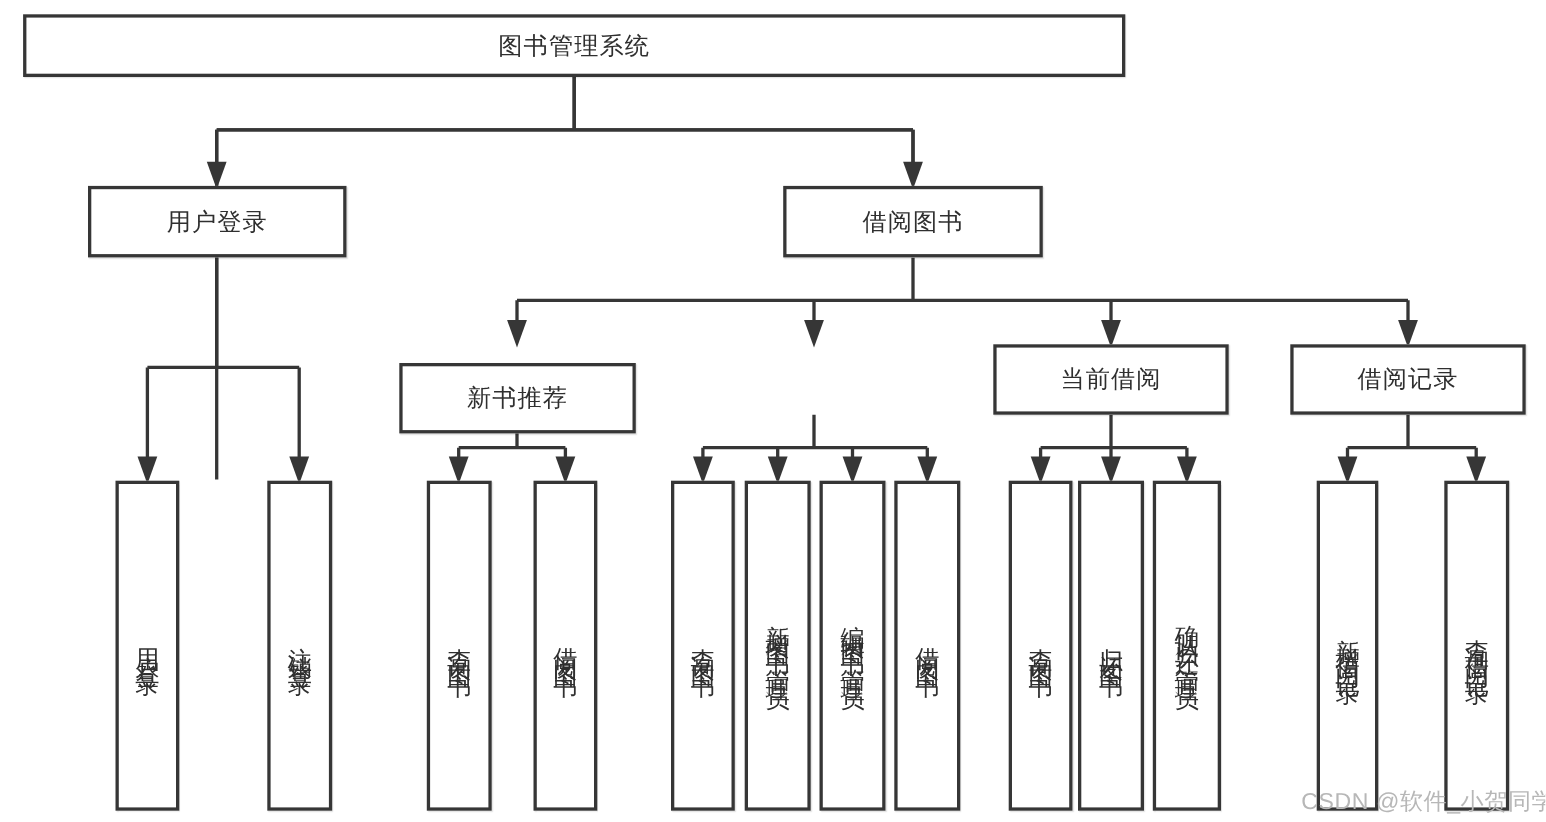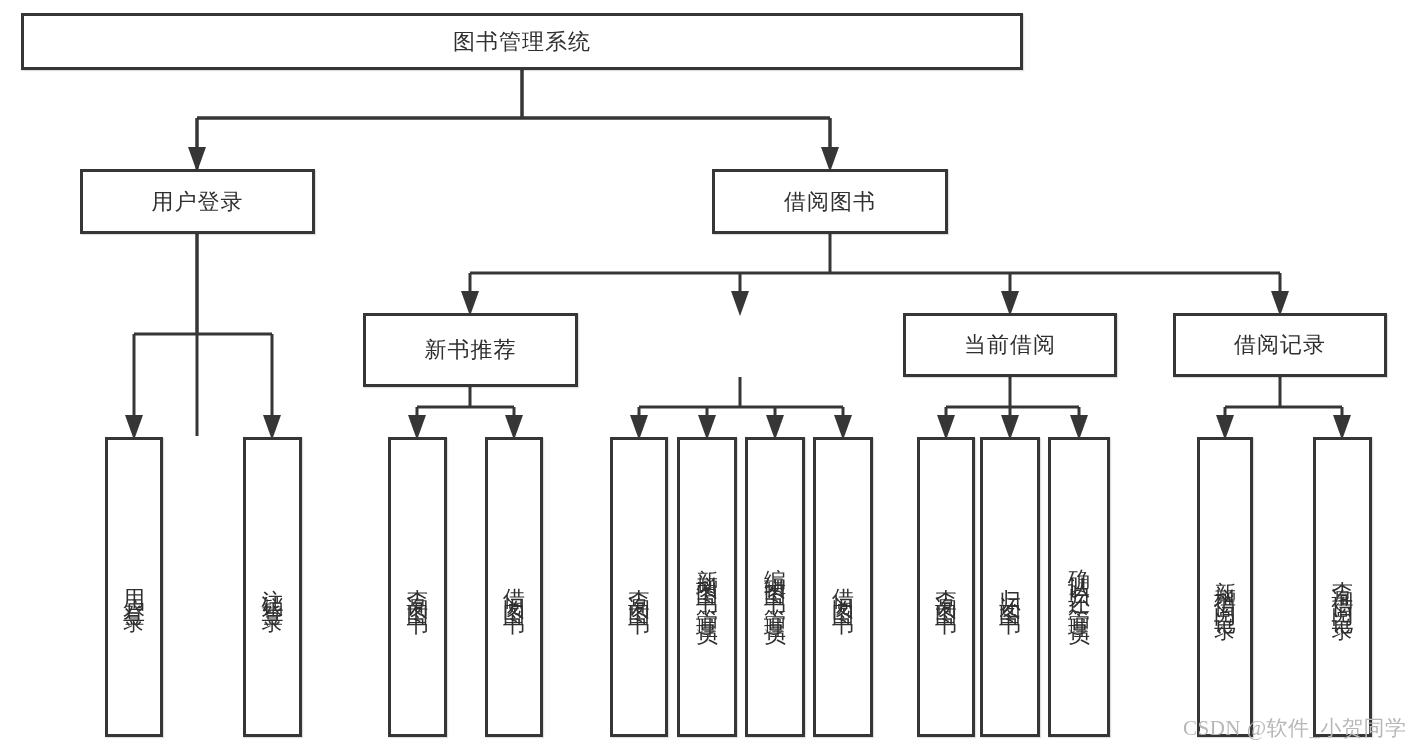--- a/index.html
+++ b/index.html
@@ -7,21 +7,21 @@
     --border:#363636;
     --text:#2f2f2f;
     --bg:#ffffff;
     --wm:#b7b7b7;
   }
   html,body{margin:0;padding:0;background:var(--bg);}
   .stage{
     position:relative;
     width:1405px;height:747px;
     background:var(--bg);
-    font-family:Liberation Serif, serif;
+    font-family:Liberation Sans, sans-serif;
     overflow:hidden;
   }
   svg.connectors{position:absolute;left:0;top:0;z-index:1;}
   svg.connectors path{stroke:var(--line);stroke-width:3;fill:none;}
   svg.connectors polygon{fill:var(--line);stroke:none;}
   .box{
     position:absolute;
     box-sizing:border-box;
     border:3px solid var(--border);
     background:#fff;
@@ -130,21 +130,21 @@
     <span>图书管理系统</span>
   </div>
 
   <div class="box" style="left:80px;top:169px;width:235px;height:65px">
     <span>用户登录</span>
   </div>
   <div class="box" style="left:712px;top:169px;width:236px;height:65px">
     <span>借阅图书</span>
   </div>
 
-  <div class="box" style="left:363px;top:313px;width:215px;height:74px">
+  <div class="box" style="left:363px;top:330px;width:215px;height:64px">
     <span>新书推荐</span>
   </div>
   <div class="box" style="left:903px;top:313px;width:214px;height:64px">
     <span>当前借阅</span>
   </div>
   <div class="box" style="left:1173px;top:313px;width:214px;height:64px">
     <span>借阅记录</span>
   </div>
 
   <div class="vbox" style="left:105px;top:437px;width:58px;height:300px">

